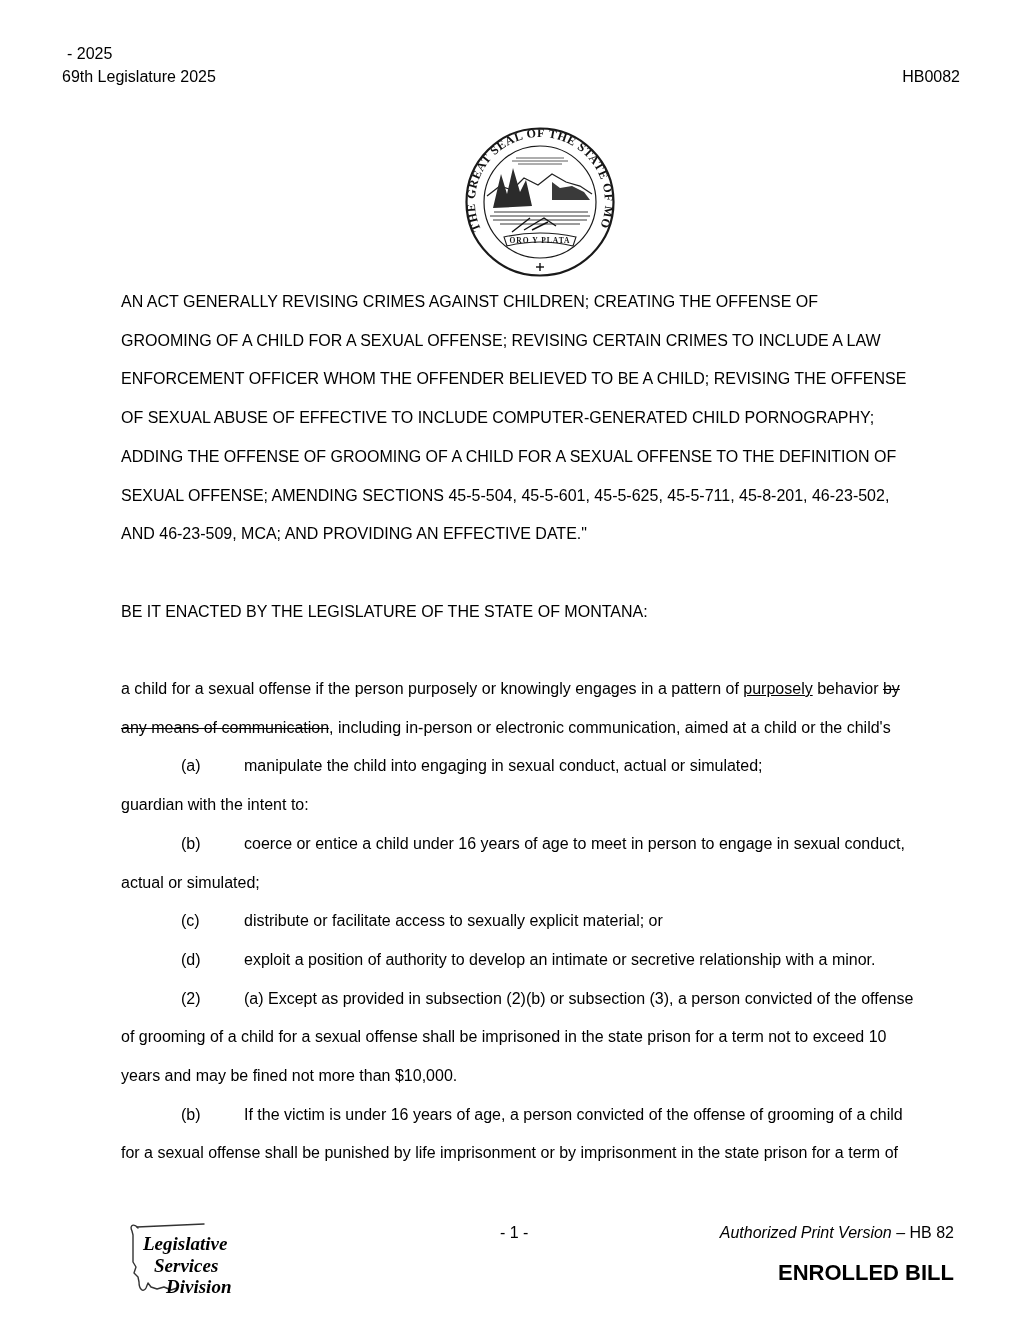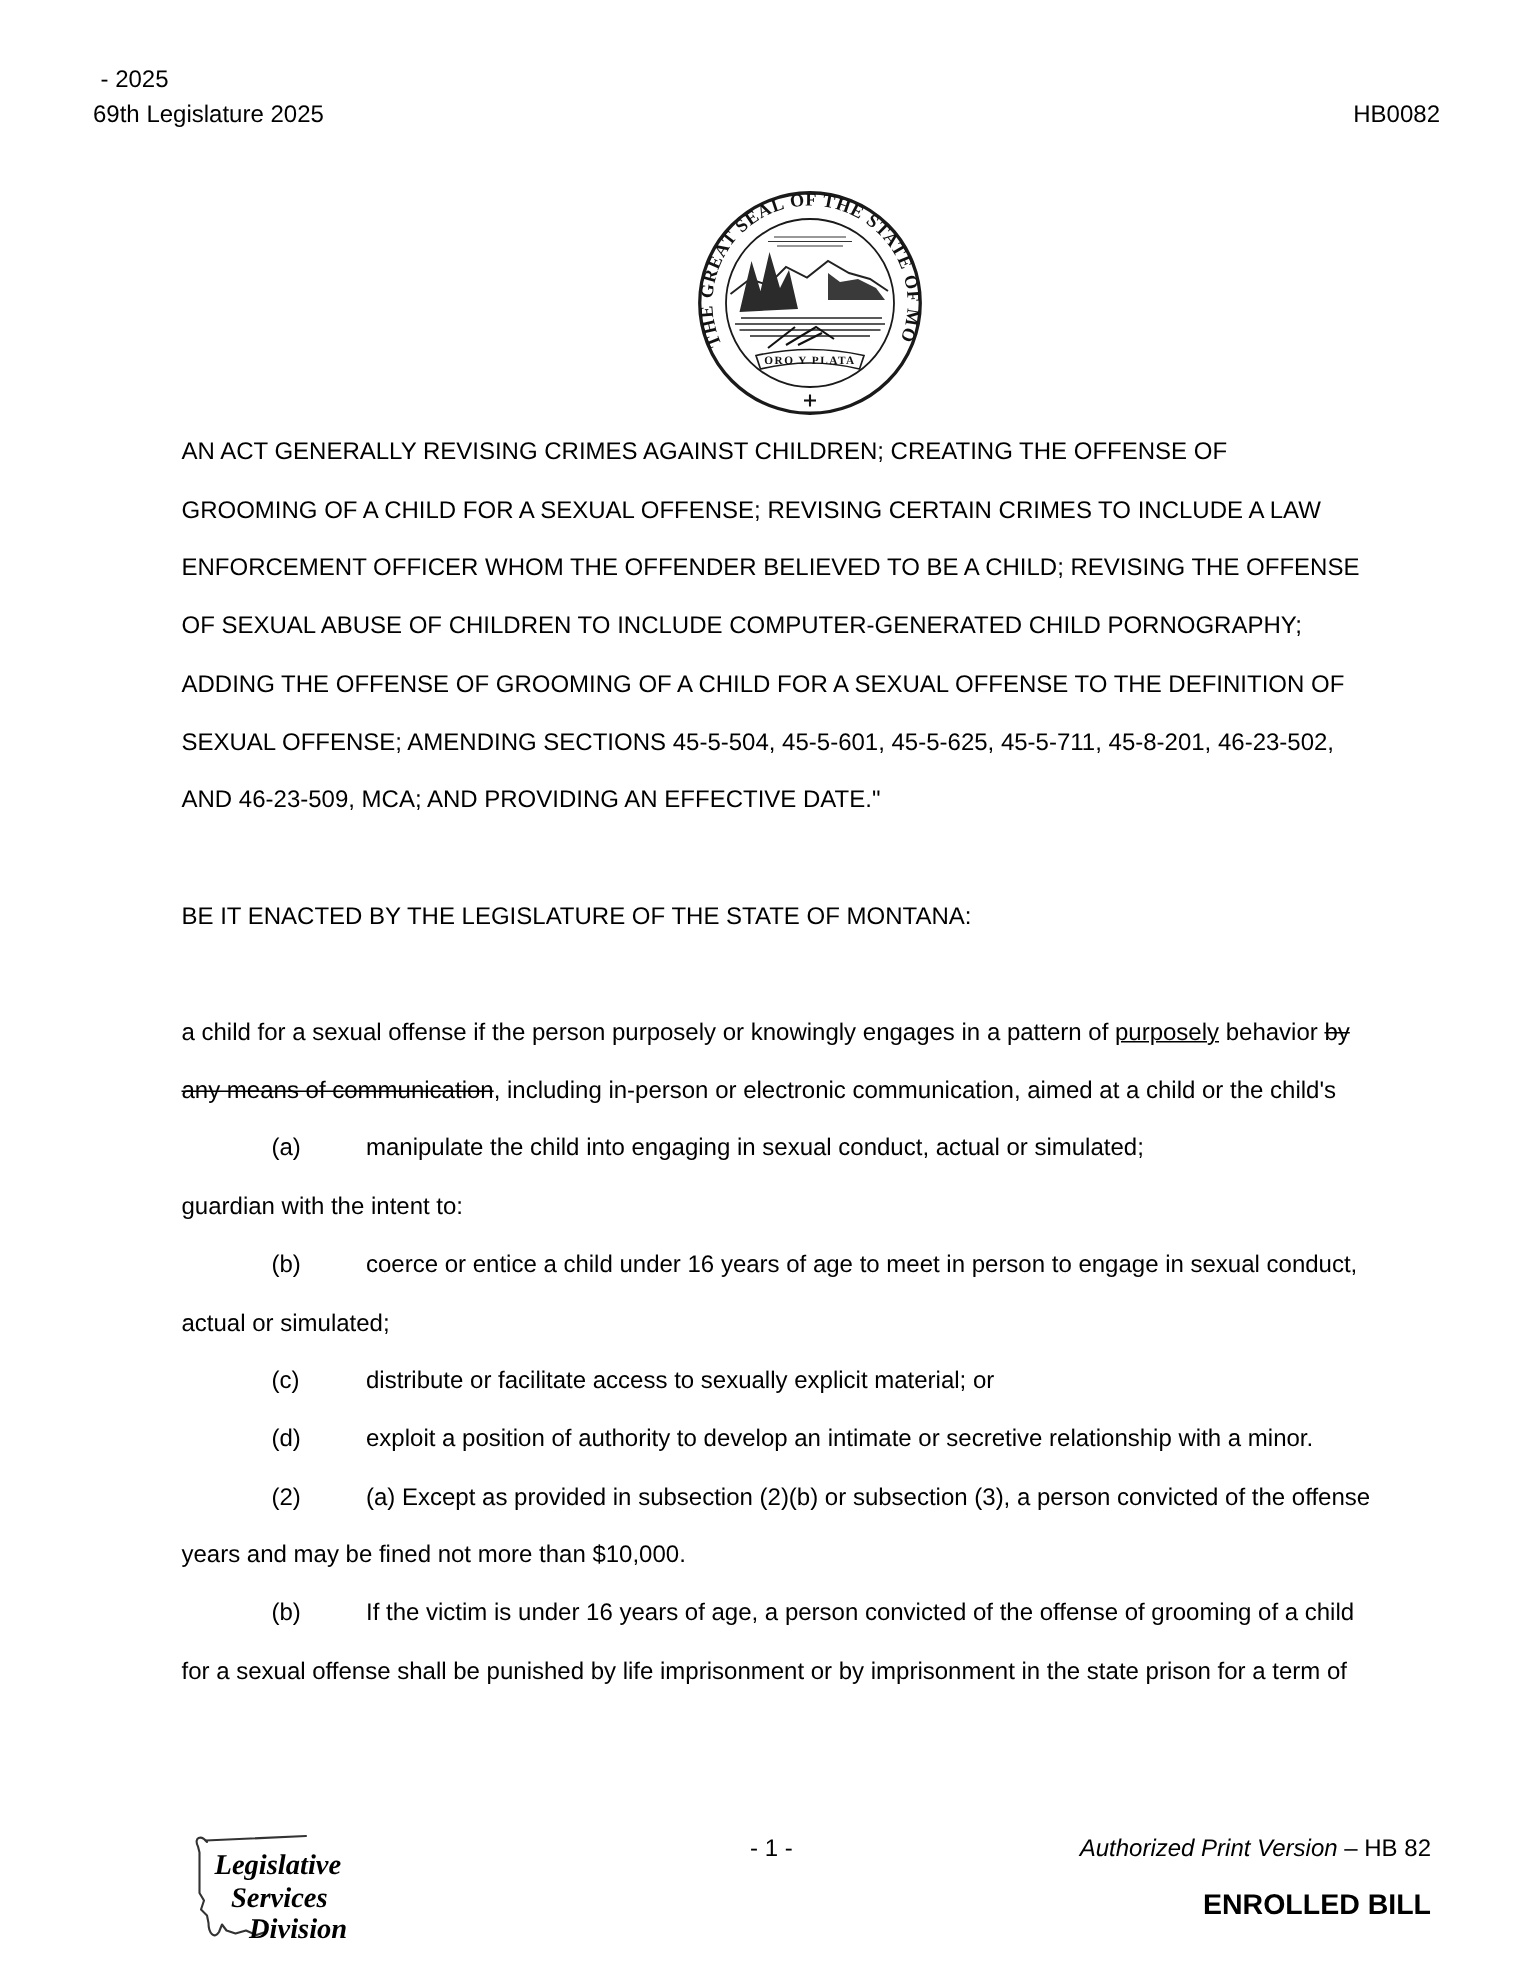--- a/index.html
+++ b/index.html
@@ -23,21 +23,21 @@
   .seg-lb{display:inline-block;width:63px;}
   
   #logo-outline{position:absolute;left:124px;top:1218px;width:132px;height:88px;}
   #logo-text{position:absolute;left:143px;top:1233px;font-family:"Liberation Serif",serif;
              font-weight:bold;font-style:italic;font-size:19px;line-height:21.5px;}
   #logo-text .ln2{padding-left:11px;}
   #logo-text .ln3{padding-left:23px;}
   #page-number{position:absolute;left:500px;top:1224px;font-size:16px;}
   #print-version{position:absolute;right:70px;top:1224px;font-size:16px;text-align:right;}
   #print-version .it{font-style:italic;}
-  #enrolled{position:absolute;right:70px;top:1260px;font-size:19px;font-weight:bold;text-align:right;margin-left:12px;}
+  #enrolled{position:absolute;right:70px;top:1260px;font-size:22px;font-weight:bold;text-align:right;margin-left:12px;}
 </style>
 </head>
 <body>
 
 <div id="hdr-left">
   <div class="l1">- 2025</div>
   <div class="l2">69th Legislature 2025</div>
 </div>
 <div id="bill-code">HB0082</div>
 
@@ -83,36 +83,37 @@
   <g stroke="#111" stroke-width="1.4">
     <line x1="80" y1="141" x2="80" y2="149"></line>
     <line x1="76" y1="145" x2="84" y2="145"></line>
   </g>
 </svg>
 
 <div id="doc-body">
     <div class="line"><span class="seg-p">AN ACT GENERALLY REVISING CRIMES AGAINST CHILDREN; CREATING THE OFFENSE OF</span></div>
     <div class="line"><span class="seg-p">GROOMING OF A CHILD FOR A SEXUAL OFFENSE; REVISING CERTAIN CRIMES TO INCLUDE A LAW</span></div>
     <div class="line"><span class="seg-p">ENFORCEMENT OFFICER WHOM THE OFFENDER BELIEVED TO BE A CHILD; REVISING THE OFFENSE</span></div>
-    <div class="line"><span class="seg-p">OF SEXUAL ABUSE OF CHILDREN TO INCLUDE COMPUTER-GENERATED CHILD PORNOGRAPHY;</span></div>
+    <div class="line"><span class="seg-p">OF SEXUAL ABUSE OF EFFECTIVE TO INCLUDE COMPUTER-GENERATED CHILD PORNOGRAPHY;</span></div>
     <div class="line"><span class="seg-p">ADDING THE OFFENSE OF GROOMING OF A CHILD FOR A SEXUAL OFFENSE TO THE DEFINITION OF</span></div>
     <div class="line"><span class="seg-p">SEXUAL OFFENSE; AMENDING SECTIONS 45-5-504, 45-5-601, 45-5-625, 45-5-711, 45-8-201, 46-23-502,</span></div>
     <div class="line"><span class="seg-p">AND 46-23-509, MCA; AND PROVIDING AN EFFECTIVE DATE."</span></div>
     <div class="line">&nbsp;</div>
     <div class="line"><span class="seg-p">BE IT ENACTED BY THE LEGISLATURE OF THE STATE OF MONTANA:</span></div>
     <div class="line">&nbsp;</div>
     <div class="line"><span class="seg-p">a child for a sexual offense if the person purposely or knowingly engages in a pattern of </span><span class="seg-u">purposely</span><span class="seg-p"> behavior </span><span class="seg-s">by</span></div>
     <div class="line"><span class="seg-s">any means of communication</span><span class="seg-p">, including in-person or electronic communication, aimed at a child or the child's</span></div>
     <div class="line" style="padding-left: 60px;"><span class="seg-lb">(a)</span><span class="seg-p">manipulate the child into engaging in sexual conduct, actual or simulated;</span></div>
     <div class="line"><span class="seg-p">guardian with the intent to:</span></div>
     <div class="line" style="padding-left: 60px;"><span class="seg-lb">(b)</span><span class="seg-p">coerce or entice a child under 16 years of age to meet in person to engage in sexual conduct,</span></div>
     <div class="line"><span class="seg-p">actual or simulated;</span></div>
     <div class="line" style="padding-left: 60px;"><span class="seg-lb">(c)</span><span class="seg-p">distribute or facilitate access to sexually explicit material; or</span></div>
     <div class="line" style="padding-left: 60px;"><span class="seg-lb">(d)</span><span class="seg-p">exploit a position of authority to develop an intimate or secretive relationship with a minor.</span></div>
     <div class="line" style="padding-left: 60px;"><span class="seg-lb">(2)</span><span class="seg-p">(a) Except as provided in subsection (2)(b) or subsection (3), a person convicted of the offense</span></div>
+    <div class="line"><span class="seg-p">of grooming of a child for a sexual offense shall be imprisoned in the state prison for a term not to exceed 10</span></div>
     <div class="line"><span class="seg-p">years and may be fined not more than $10,000.</span></div>
     <div class="line" style="padding-left: 60px;"><span class="seg-lb">(b)</span><span class="seg-p">If the victim is under 16 years of age, a person convicted of the offense of grooming of a child</span></div>
     <div class="line"><span class="seg-p">for a sexual offense shall be punished by life imprisonment or by imprisonment in the state prison for a term of</span></div>
   </div>
 
 <svg id="logo-outline" viewBox="0 0 132 88">
   <path d="M 14,10 C 10,5 5,7 8,13 L 9,17 L 9,44 L 12,49 L 10,55 L 14,59 L 15,64 C 15,71 19,75 22,70 L 24,65 L 27,69 L 33,71 L 40,69 L 47,72 L 53,70" fill="none" stroke="#333" stroke-width="1.4" stroke-linejoin="round" stroke-linecap="round"></path>
   <path d="M 13,9 L 80,6" fill="none" stroke="#333" stroke-width="1.4" stroke-linecap="round"></path>
 </svg>
 <div id="logo-text">

